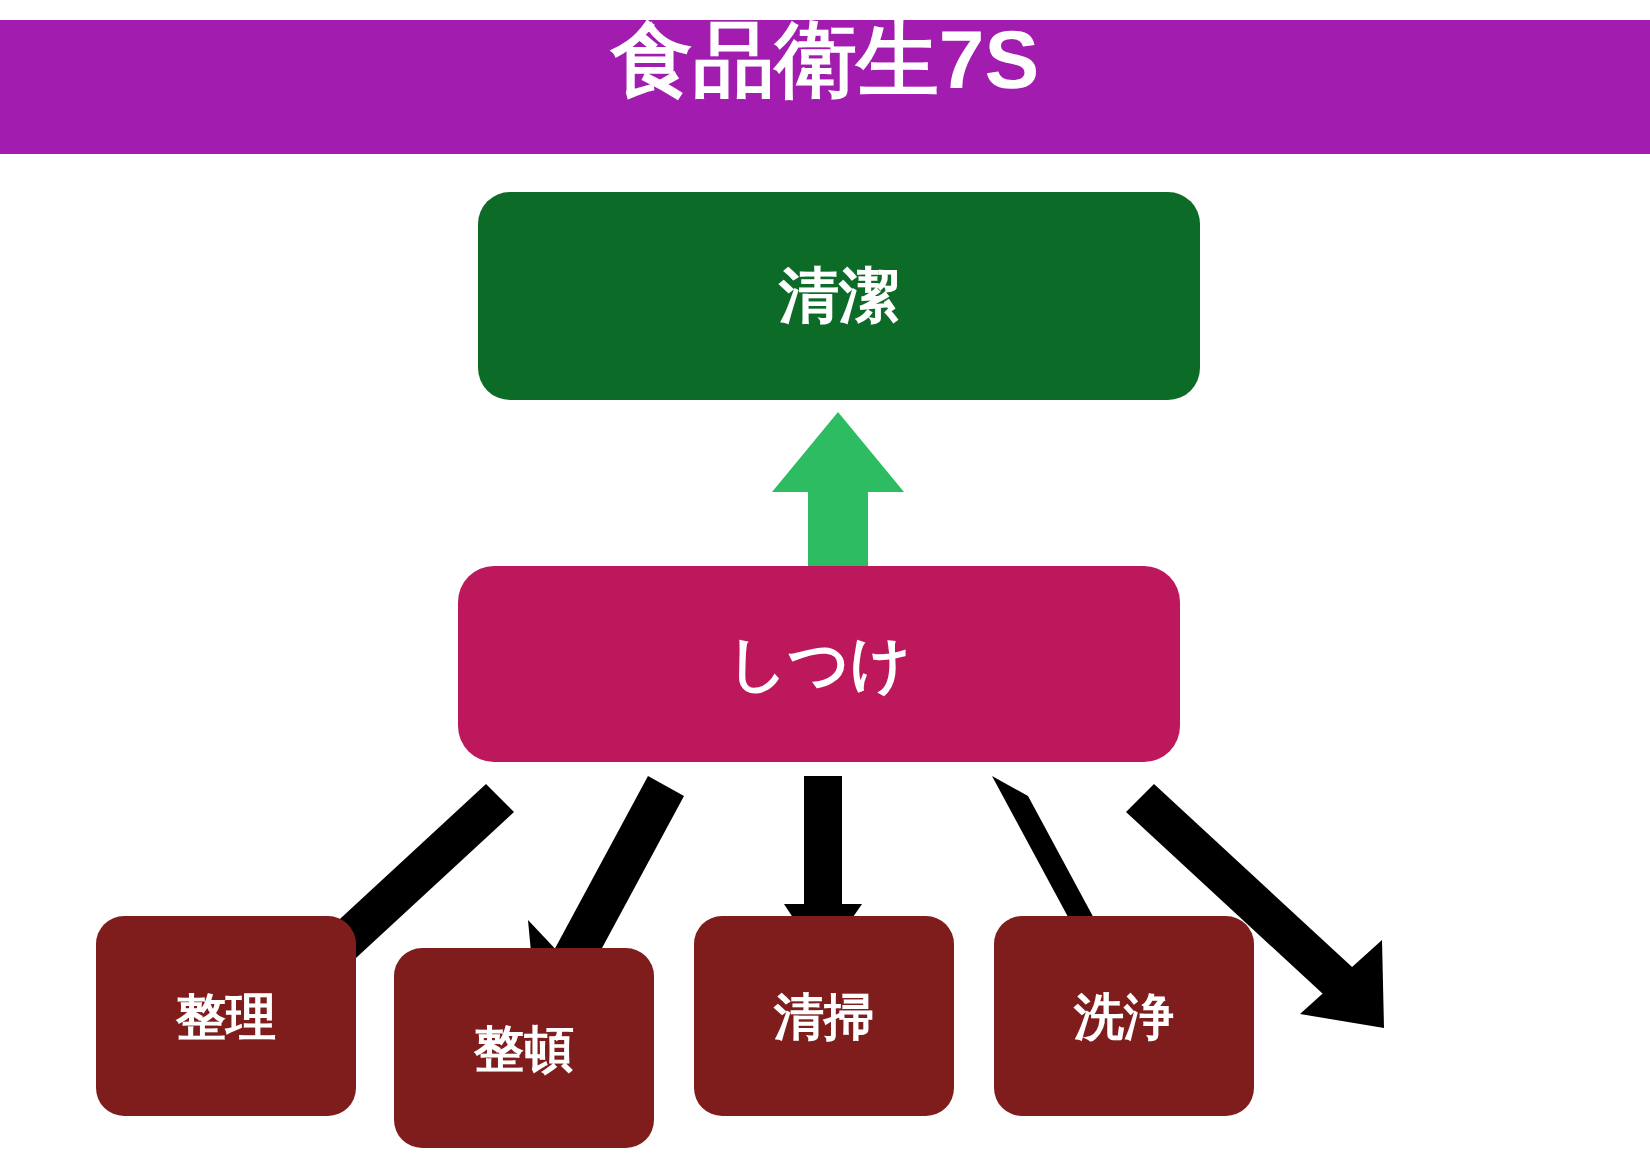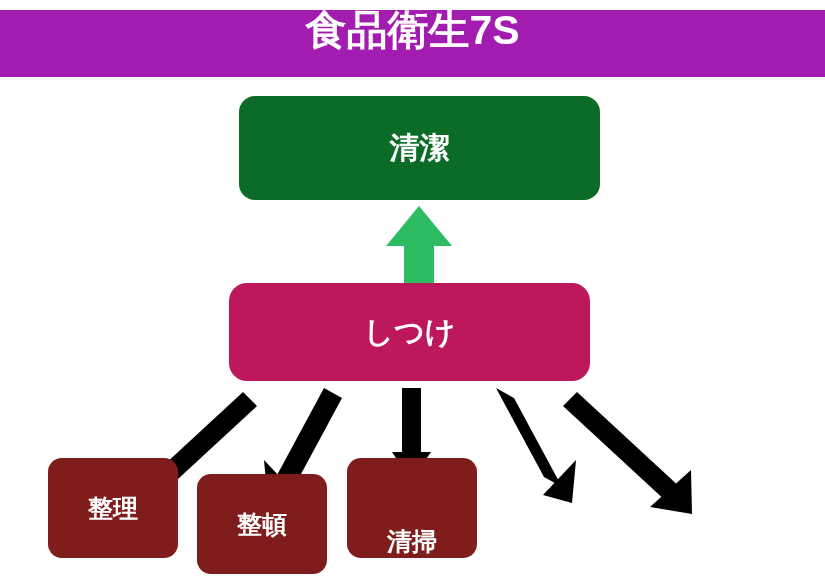--- a/index.html
+++ b/index.html
@@ -73,21 +73,21 @@
   .node-leaf {
     top: 458px;
     width: 130px;
     height: 100px;
     background: #7f1d1d;
     border-radius: 14px;
     font-size: 25px;
   }
   .leaf-0 { left: 48px; }
   .leaf-1 { left: 197px; margin-top: 16px; }
-  .leaf-2 { left: 347px; align-items: flex-end; }
+  .leaf-2 { left: 347px; }
   .leaf-3 { left: 497px; }
   .leaf-4 { left: 646px; }
 
   
   .arrow-layer {
     position: absolute;
     left: 0;
     top: 0;
     width: 825px;
     height: 582px;
@@ -146,15 +146,18 @@
   </div>
 
   <div class="node node-leaf leaf-1">
     <span>整頓</span>
   </div>
 
   <div class="node node-leaf leaf-2">
     <span>清掃</span>
   </div>
 
+  <div class="node node-leaf leaf-3">
+    <span>洗浄</span>
+  </div>
 
 
 </div>
 
 </body></html>

